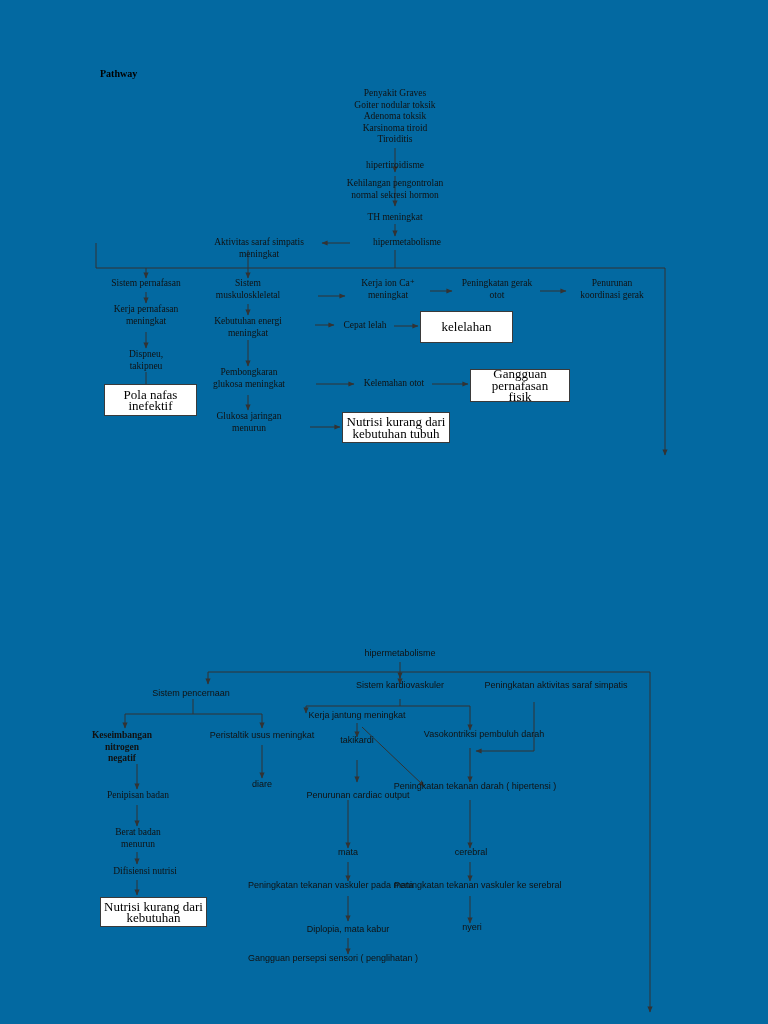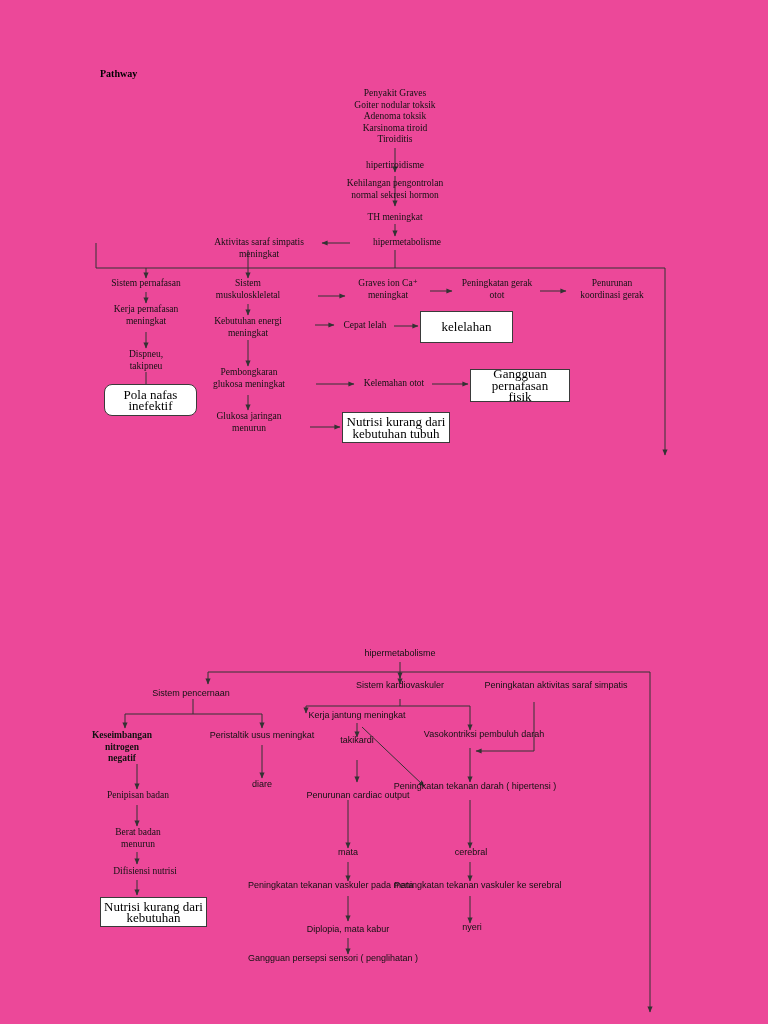--- a/index.html
+++ b/index.html
@@ -8,21 +8,21 @@
     background: #ffffff;
   }
   body {
     font-family: "Liberation Serif", "DejaVu Serif", serif;
     color: #000000;
   }
   #page {
     position: relative;
     width: 768px;
     height: 1024px;
-    background: #ec4899;
+    background: #0369a1;
     overflow: hidden;
   }
   .lbl {
     position: absolute;
     font-size: 9.5px;
     line-height: 11.5px;
     text-align: center;
     white-space: pre-line;
     color: #111;
   }
@@ -178,36 +178,36 @@
 meningkat</div>
 
   <div class="lbl" style="left:96px; top:278px; width:100px;">Sistem pernafasan</div>
 
   <div class="lbl" style="left:96px; top:304px; width:100px;">Kerja pernafasan
 meningkat</div>
 
   <div class="lbl" style="left:98px; top:349px; width:96px;">Dispneu,
 takipneu</div>
 
-  <div class="box" style="left:104px; top:384px; width:93px; height:32px;border-radius:8px;">Pola nafas
+  <div class="box" style="left:104px; top:384px; width:93px; height:32px;">Pola nafas
 inefektif</div>
 
   <div class="lbl" style="left:198px; top:278px; width:100px;">Sistem
 muskuloskleletal</div>
 
   <div class="lbl" style="left:196px; top:316px; width:104px;">Kebutuhan energi
 meningkat</div>
 
   <div class="lbl" style="left:196px; top:367px; width:106px;">Pembongkaran
 glukosa meningkat</div>
 
   <div class="lbl" style="left:198px; top:411px; width:102px;">Glukosa jaringan
 menurun</div>
 
-  <div class="lbl" style="left:343px; top:278px; width:90px;">Graves ion Ca⁺
+  <div class="lbl" style="left:343px; top:278px; width:90px;">Kerja ion Ca⁺
 meningkat</div>
 
   <div class="lbl" style="left:450px; top:278px; width:94px;">Peningkatan gerak
 otot</div>
 
   <div class="lbl" style="left:564px; top:278px; width:96px;">Penurunan
 koordinasi gerak</div>
 
   <div class="lbl" style="left:333px; top:320px; width:64px;">Cepat lelah</div>
 

